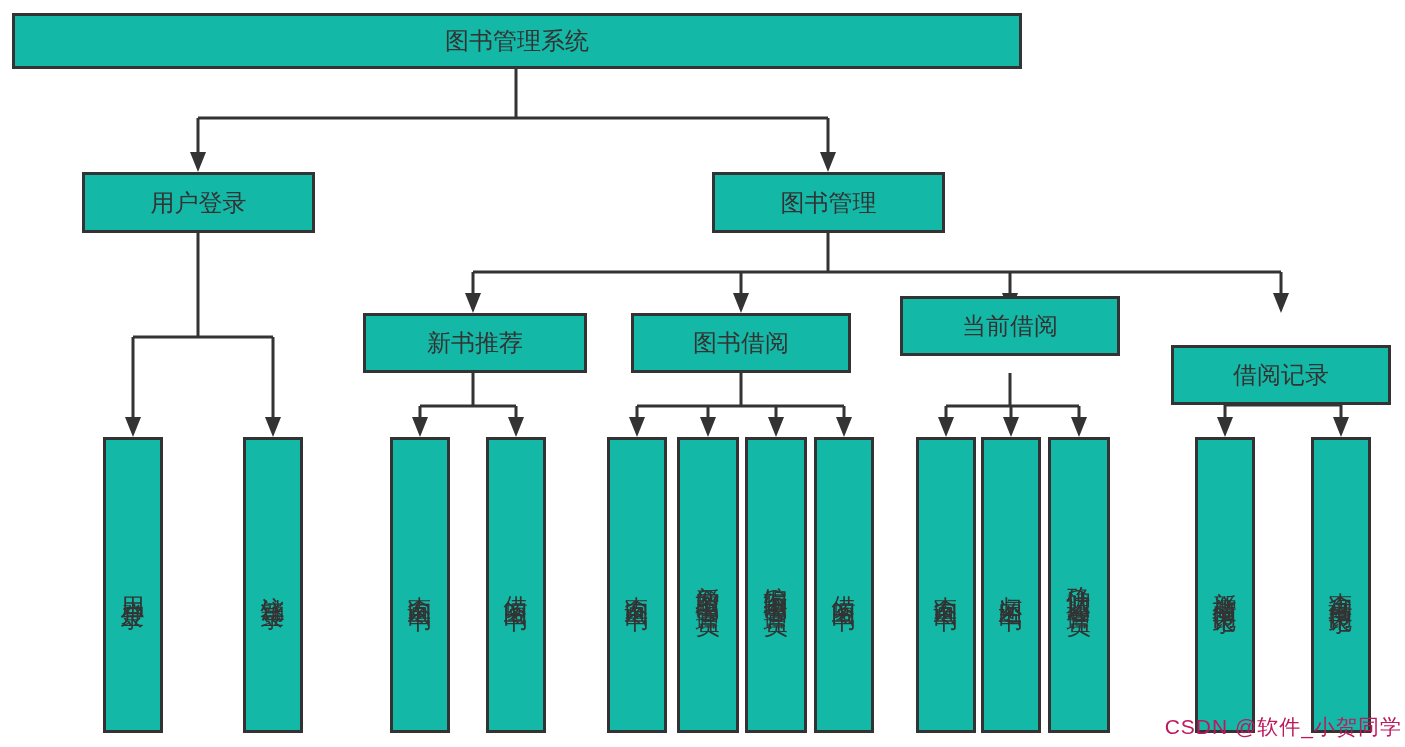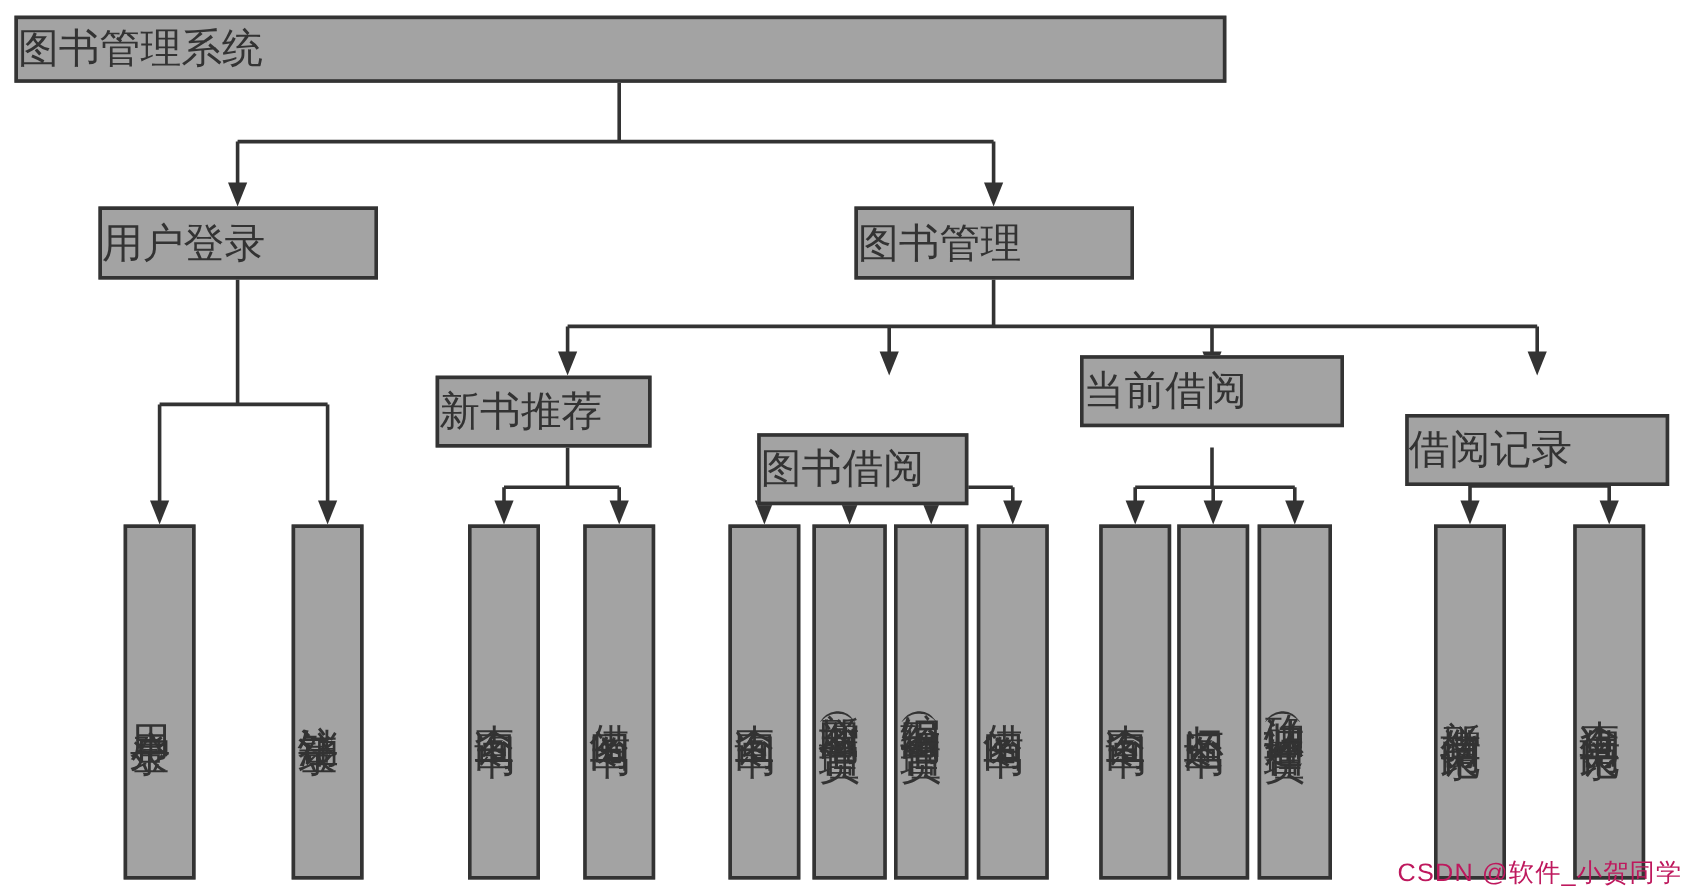--- a/index.html
+++ b/index.html
@@ -8,27 +8,28 @@
     background: #ffffff;
     font-family: "Liberation Sans", sans-serif;
     position: relative;
     overflow: hidden;
   }
   .canvas { position: absolute; left: 0; top: 0; width: 1405px; height: 747px; }
   svg.connectors { position: absolute; left: 0; top: 0; z-index: 1; }
   .node {
     position: absolute;
     box-sizing: border-box;
-    background: #a3a3a3;
+    background: #14b8a6;
     border: 3px solid #333333;
     color: #333333;
     display: flex;
     align-items: center;
+    justify-content: center;
     z-index: 2;
-    font-size: 34px;
+    font-size: 24px;
   }
   .leaf { top: 437px; height: 296px; width: 60px; }
   .vtext {
     writing-mode: vertical-rl;
     text-orientation: mixed;
     letter-spacing: 4px;
     line-height: 1.05;
     white-space: nowrap;
   }
   .watermark {
@@ -83,24 +84,24 @@
     <span>图书管理系统</span>
   </div>
 
   <div class="node" style="left:82px; top:172px; width:233px; height:61px;">
     <span>用户登录</span>
   </div>
   <div class="node" style="left:712px; top:172px; width:233px; height:61px;">
     <span>图书管理</span>
   </div>
 
-  <div class="node" style="left:363px; top:313px; width:180px; height:60px;">
+  <div class="node" style="left:363px; top:313px; width:224px; height:60px;">
     <span>新书推荐</span>
   </div>
-  <div class="node" style="left:631px; top:313px; width:176px; height:60px;margin-top:48px;">
+  <div class="node" style="left:631px; top:313px; width:220px; height:60px;">
     <span>图书借阅</span>
   </div>
   <div class="node" style="left:900px; top:296px; width:220px; height:60px;">
     <span>当前借阅</span>
   </div>
   <div class="node" style="left:1171px; top:313px; width:220px; height:60px;margin-top:32px;">
     <span>借阅记录</span>
   </div>
 
   <div class="node leaf" style="left:103px;">

